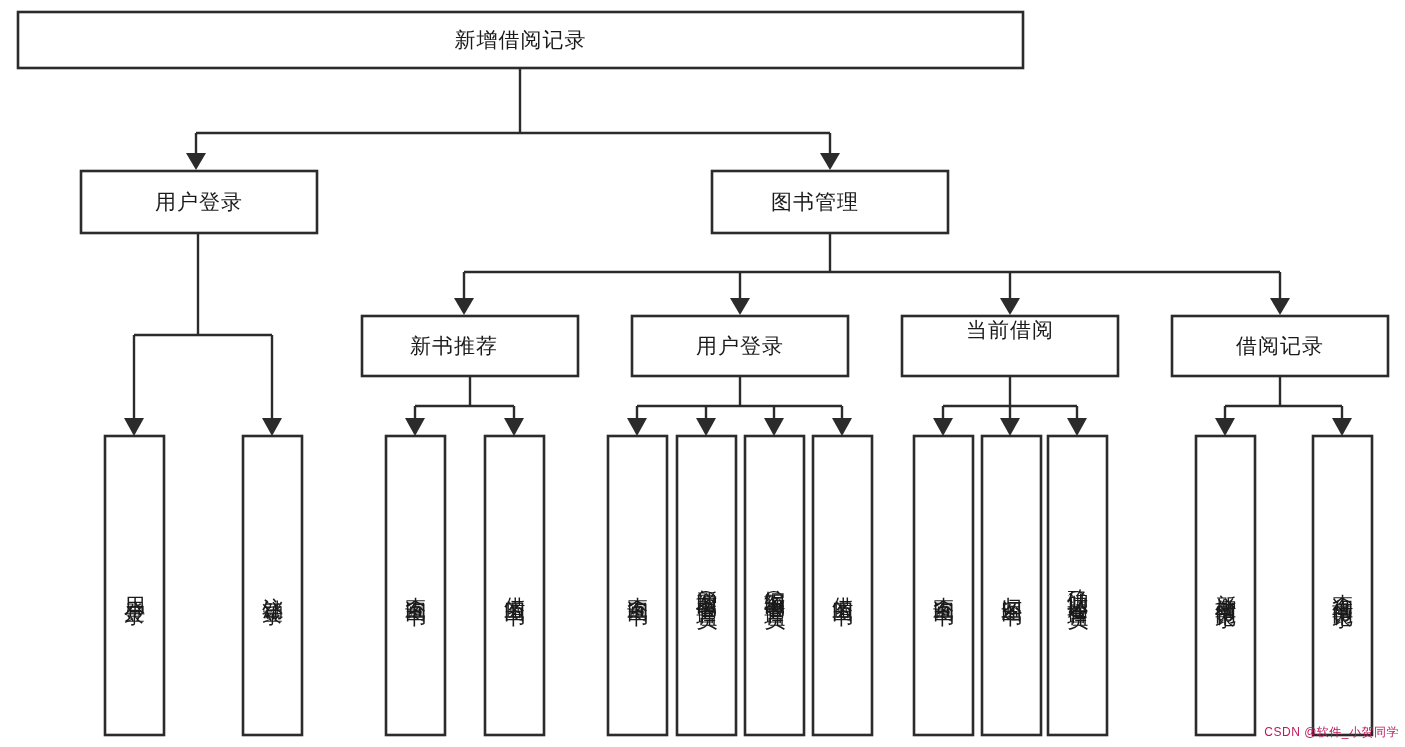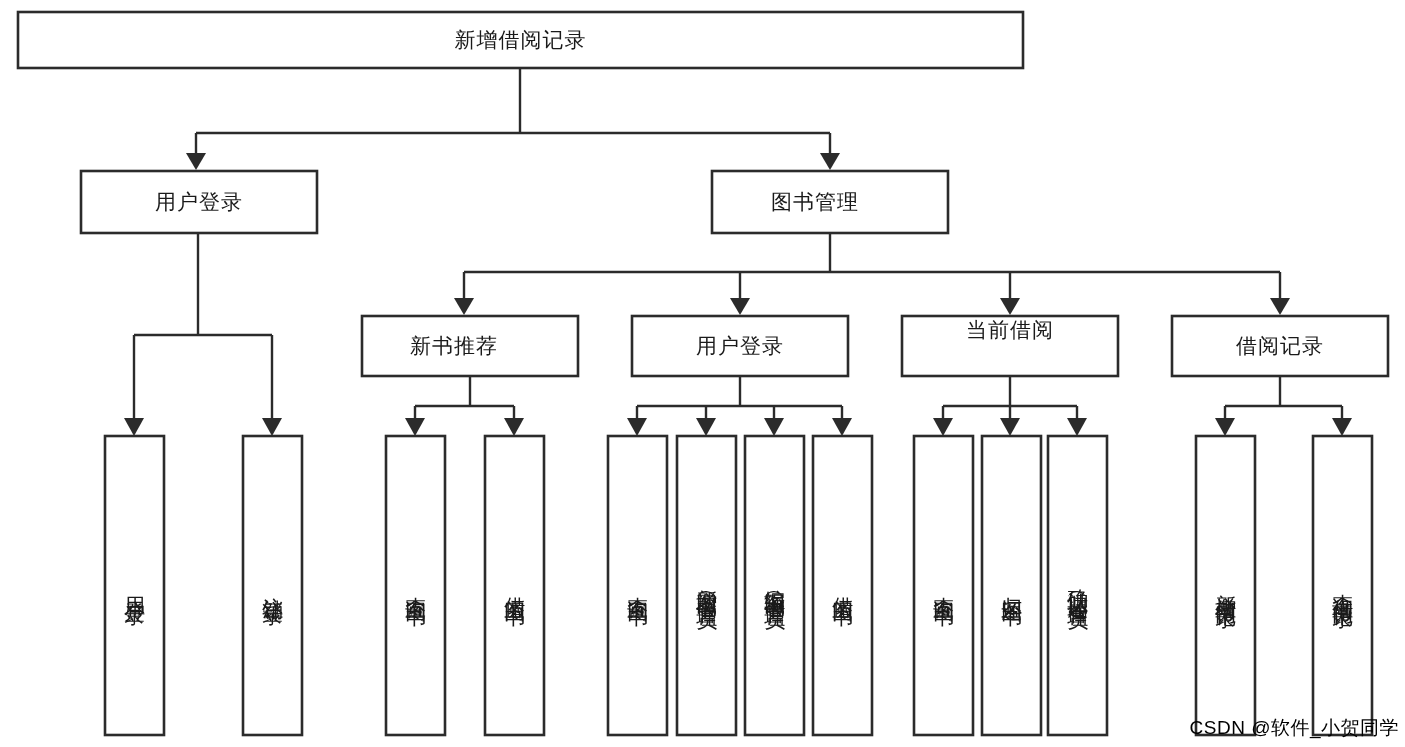--- a/index.html
+++ b/index.html
@@ -62,22 +62,22 @@
     text-orientation: upright;
     font-size: 21px;
     line-height: 1.35;
     letter-spacing: 3px;
     white-space: nowrap;
   }
   .watermark {
     position: absolute;
     right: 6px;
     bottom: 6px;
-    font-size: 19px;
-    color: #000000;
+    font-size: 12px;
+    color: #be185d;
     font-family: "Liberation Sans", "DejaVu Sans", sans-serif;
     letter-spacing: 0.5px;
     white-space: nowrap;
     pointer-events: none;
   }
 </style>
 </head>
 <body>
 
 <div id="diagram-root">

